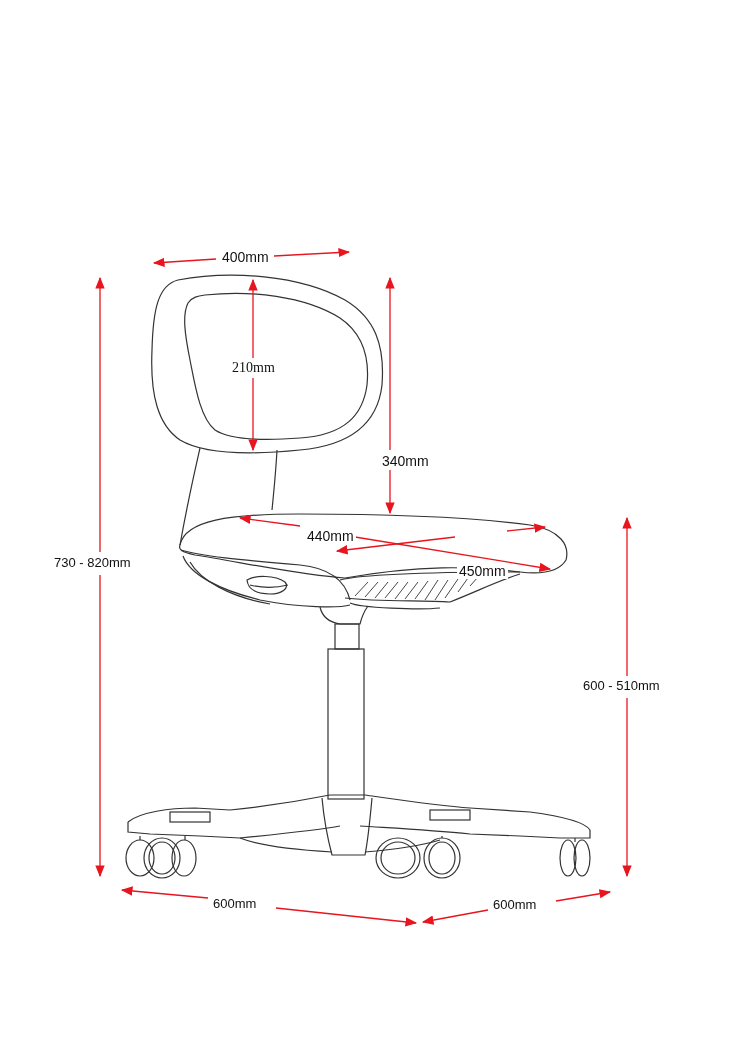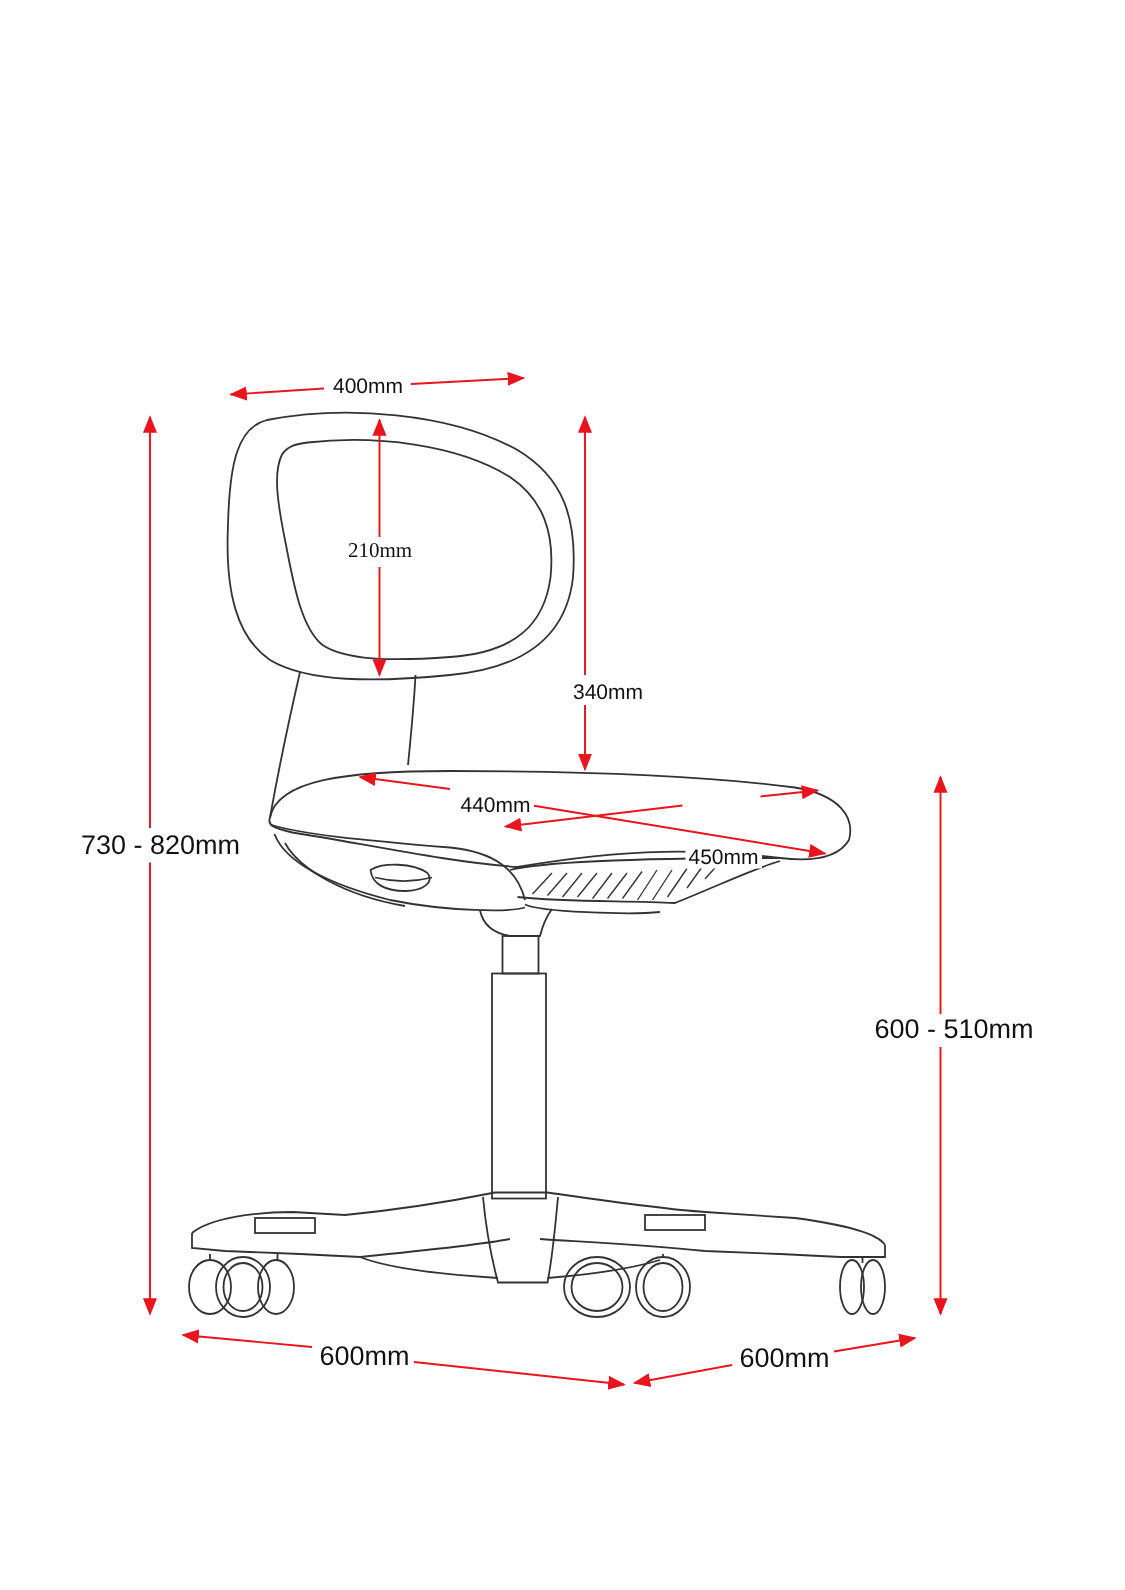--- a/index.html
+++ b/index.html
@@ -1,19 +1,19 @@
 <!DOCTYPE html>
 <html><head>
 <meta charset="utf-8">
 <style>
   html,body{margin:0;padding:0;background:#ffffff;}
   body{width:750px;height:1060px;position:relative;overflow:hidden;font-family:"Liberation Sans",sans-serif;}
   #diagram{position:absolute;left:0;top:0;width:750px;height:1060px;}
   .lbl{position:absolute;font-size:14px;color:#111;background:#fff;white-space:nowrap;line-height:16px;padding:0 2px;}
-  .lbl.big{font-size:18px;}
+  .lbl.big{font-size:13px;}
 </style>
 </head>
 <body>
 
 <svg id="diagram" viewBox="0 0 750 1060" xmlns="http://www.w3.org/2000/svg">
   <defs>
     <marker id="ah" viewBox="0 0 10 10" refX="9" refY="5" markerWidth="9" markerHeight="9" orient="auto-start-reverse">
       <path d="M0,1 L10,5 L0,9 z" fill="#e8141e"></path>
     </marker>
   </defs>

